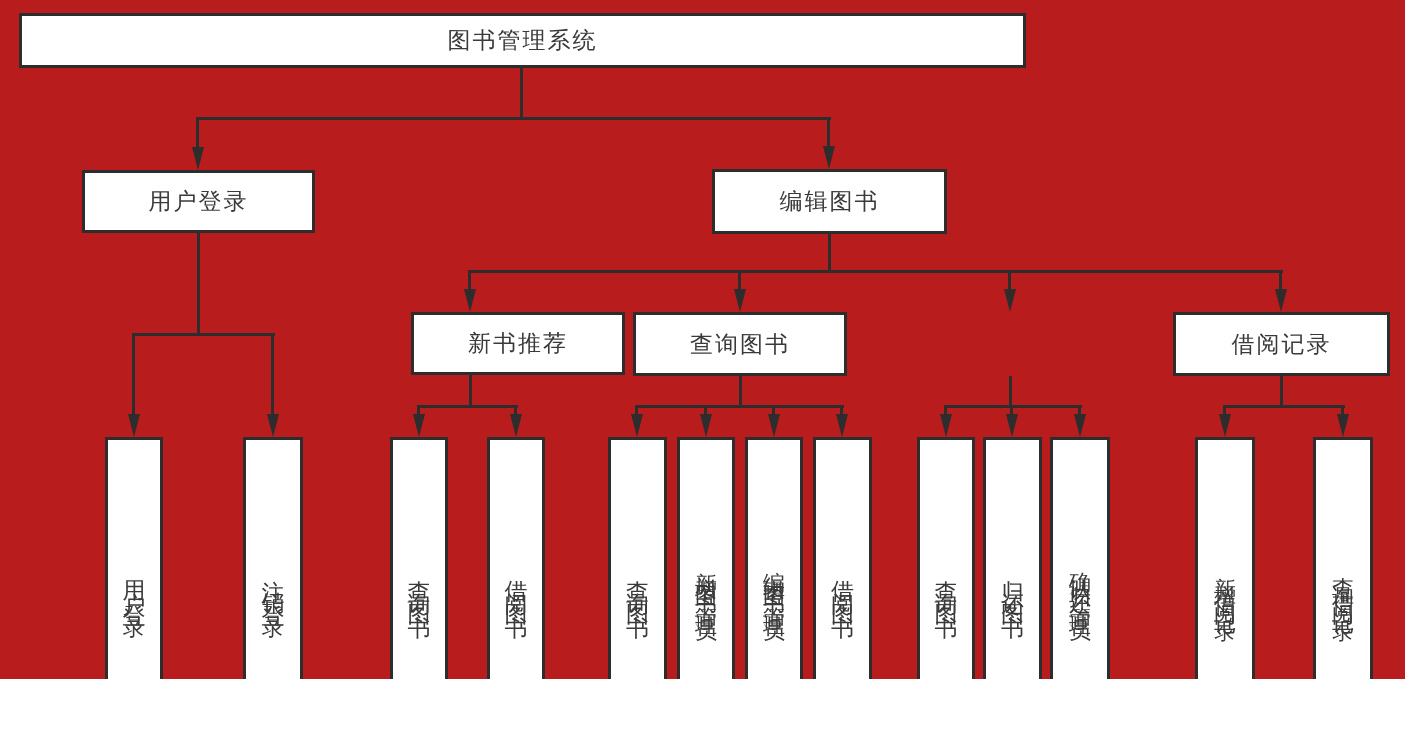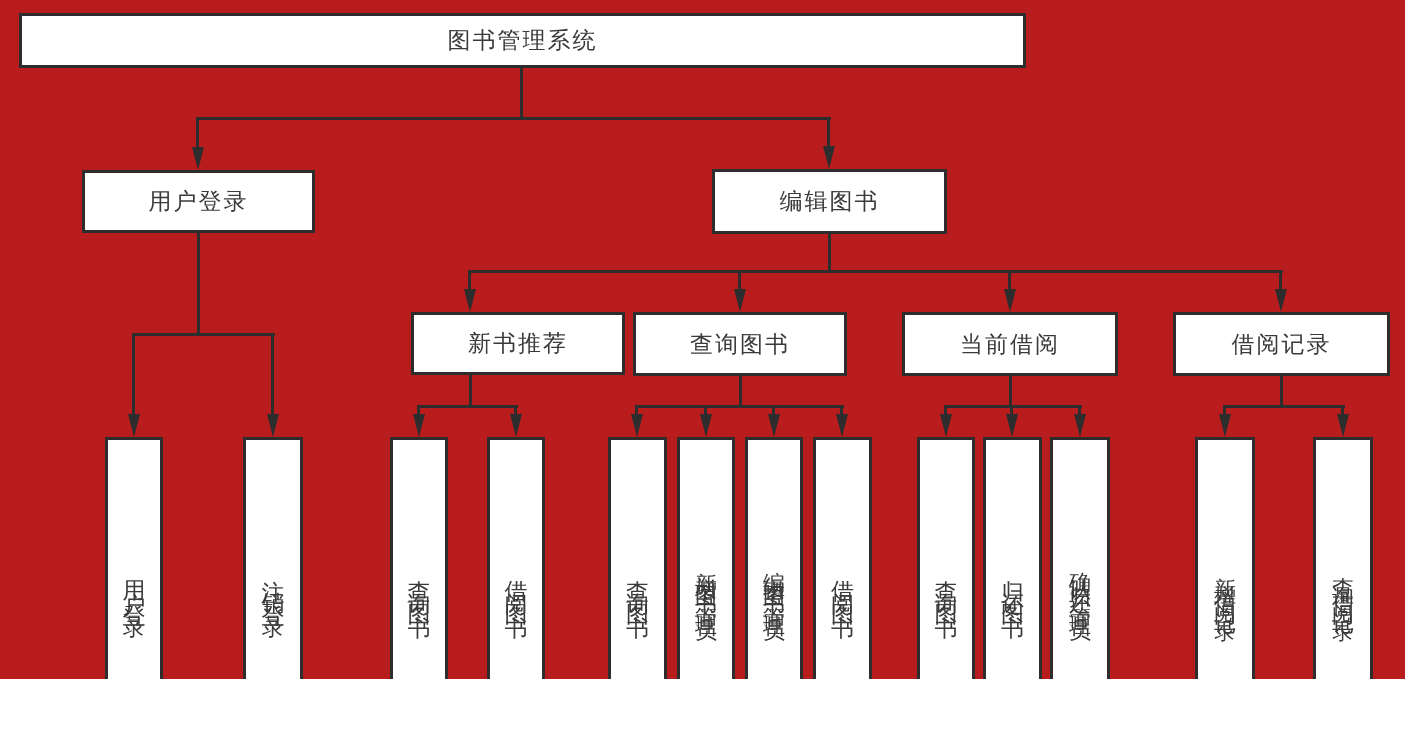--- a/index.html
+++ b/index.html
@@ -60,21 +60,20 @@
 
 <div class="canvas">
 
   <div class="box h" style="left:19px; top:13px; width:1007px; height:55px;">图书管理系统</div>
 
   <div class="box h" style="left:82px; top:170px; width:233px; height:63px;">用户登录</div>
   <div class="box h" style="left:712px; top:169px; width:235px; height:65px;">编辑图书</div>
 
   <div class="box h" style="left:363px; top:312px; width:214px; height:63px;margin-left:48px;">新书推荐</div>
   <div class="box h" style="left:633px; top:312px; width:214px; height:64px;">查询图书</div>
-  <div class="box h" style="left:902px; top:312px; width:216px; height:64px;">当前借阅</div>
   <div class="box h" style="left:1173px; top:312px; width:217px; height:64px;">借阅记录</div>
 
   <div class="box v short" style="left:105px; top:437px; width:58px; height:297px;">用户登录</div>
   <div class="box v short" style="left:243px; top:437px; width:60px; height:297px;">注销登录</div>
 
   <div class="box v short" style="left:390px; top:437px; width:58px; height:297px;">查询图书</div>
   <div class="box v short" style="left:487px; top:437px; width:58px; height:297px;">借阅图书</div>
 
   <div class="box v short" style="left:608px; top:437px; width:59px; height:297px;">查询图书</div>
   <div class="box v long" style="left:677px; top:437px; width:58px; height:297px;">新增图书（管理员）</div>

